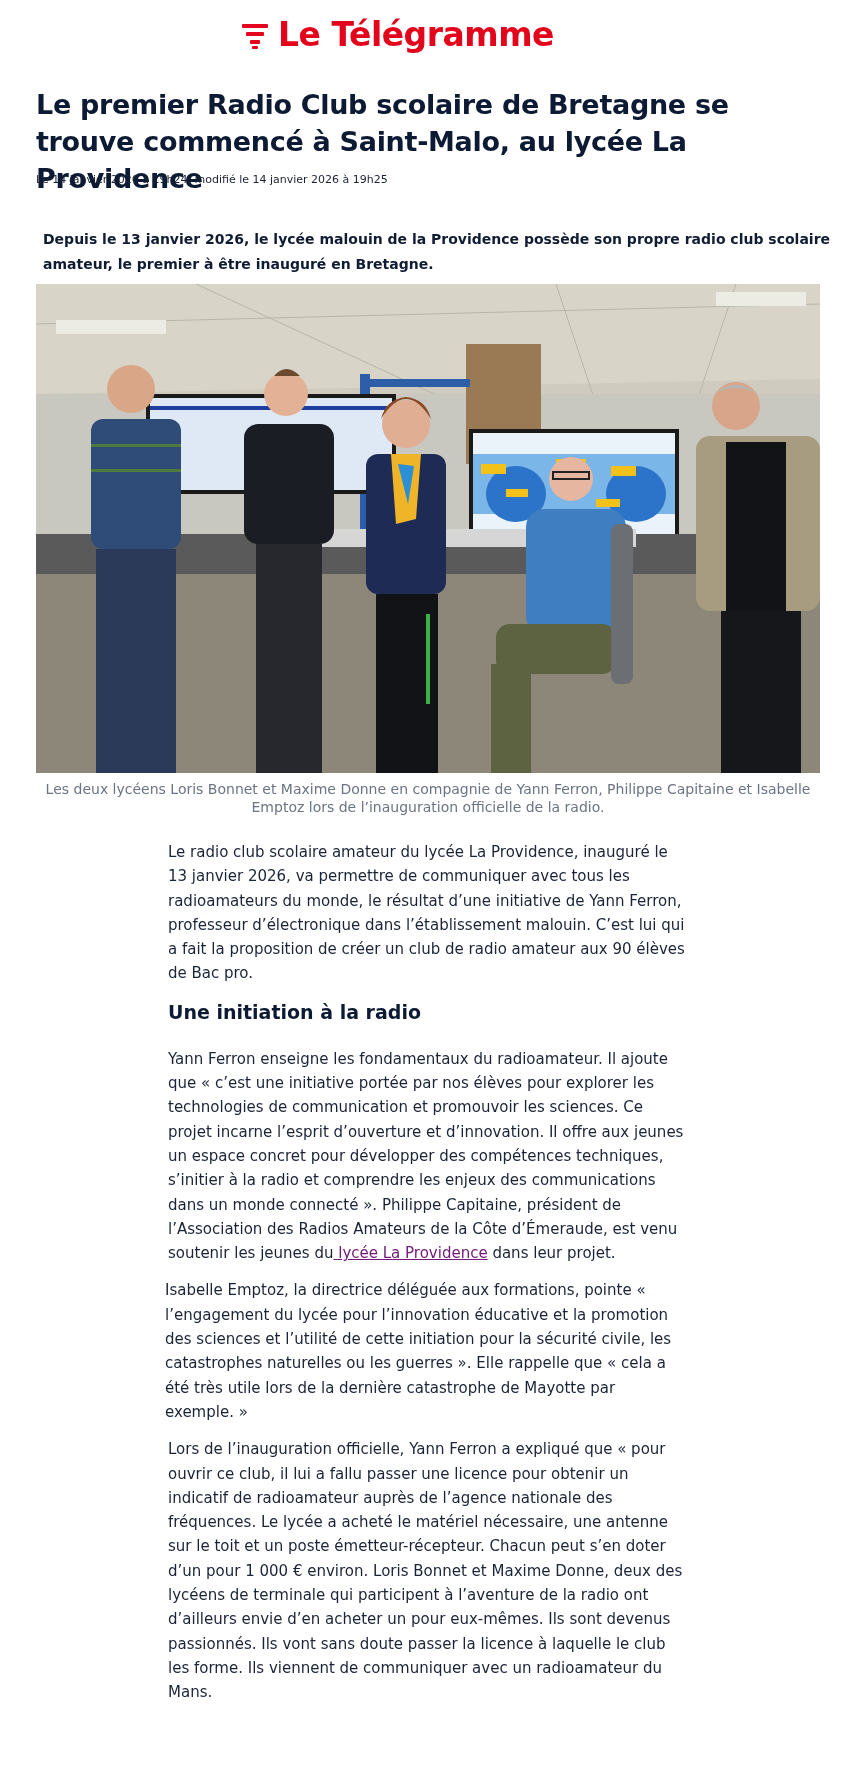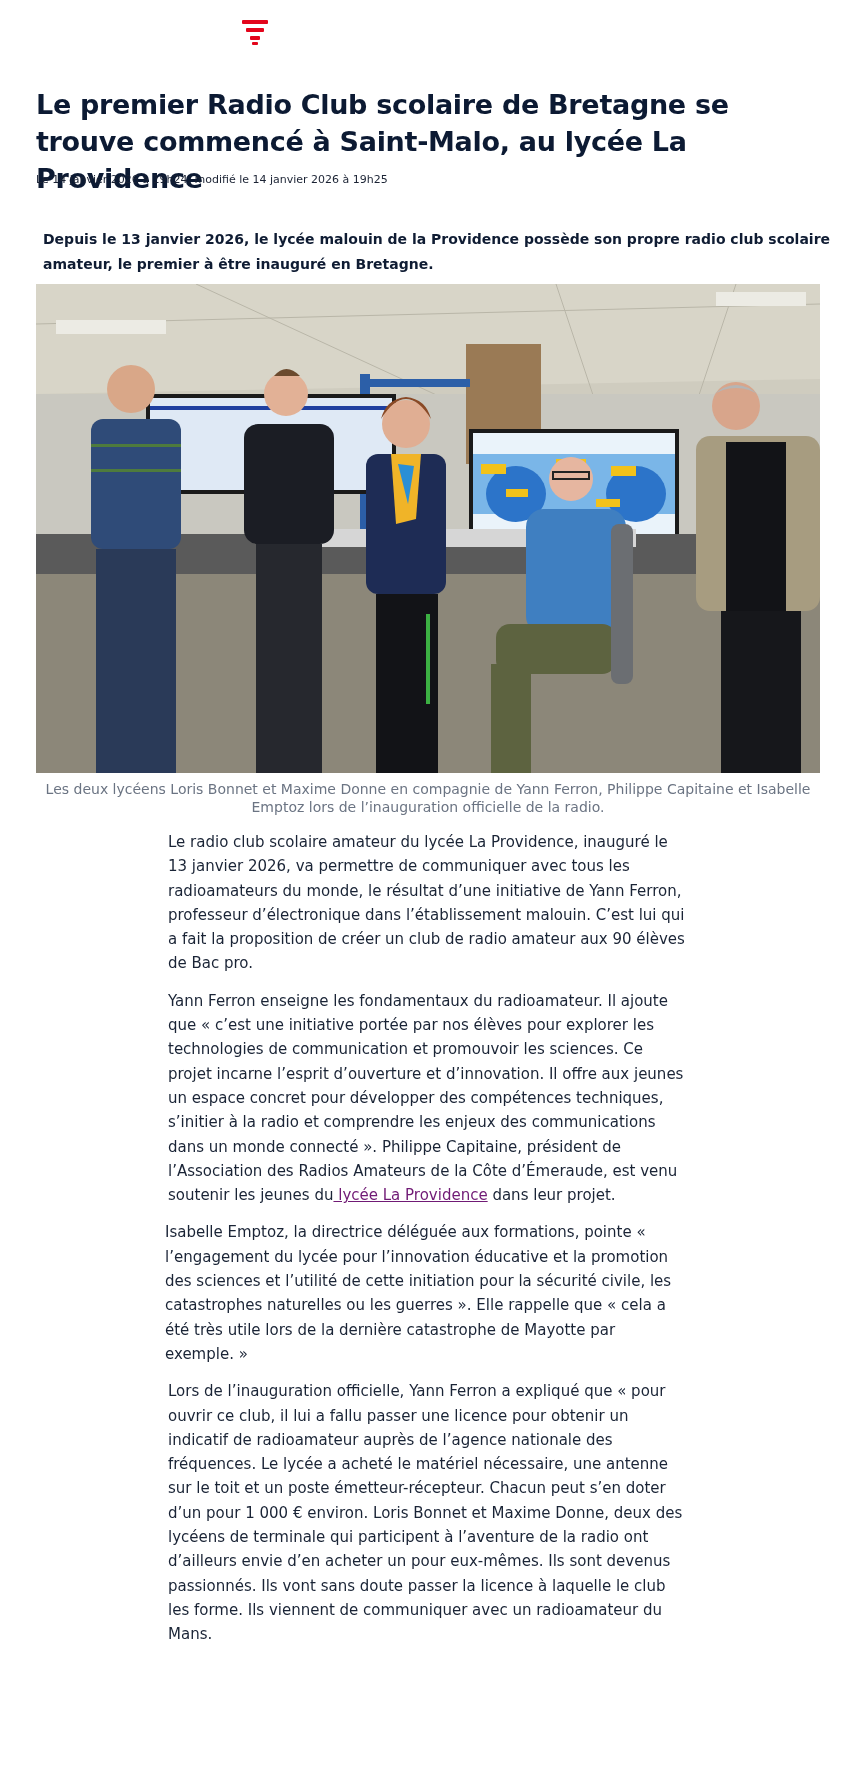--- a/index.html
+++ b/index.html
@@ -75,21 +75,21 @@
       font-size: 14px;
       line-height: 18px;
       color: #6b7483;
     }
     .article {
       position: absolute;
       left: 168px; top: 830px;
       width: 520px;
     }
     .article p {
-      margin: 0 0 13px 0;
+      margin: 10px 0 13px 0;
       font-size: 15px;
       line-height: 24.3px;
       color: #1a2436;
     }
     .article h2 {
       margin: 8px 0 22px 0;
       font-size: 19px;
       line-height: 26px;
       font-weight: bold;
       color: #0c1a33;
@@ -103,20 +103,21 @@
 </head>
 <body>
 
 <div class="logo">
   <div class="logo-icon">
     <span class="b1"></span>
       <span class="b2"></span>
       <span class="b3"></span>
       <span class="b4"></span>
   </div>
+  <span class="logo-text">Le Télégramme</span>
 </div>
 
 <h1 class="headline">Le premier Radio Club scolaire de Bretagne se trouve commencé à Saint-Malo, au lycée La Providence</h1>
 
 <div class="dateline">Le 14 janvier 2026 à 19h24, modifié le 14 janvier 2026 à 19h25</div>
 
 <p class="chapo">Depuis le 13 janvier 2026, le lycée malouin de la Providence possède son propre radio club scolaire amateur, le premier à être inauguré en Bretagne.</p>
 
 <div class="photo" title="Photo de groupe dans la salle du radio club avec écrans et postes radio">
   <svg width="784" height="489" viewBox="0 0 784 489">
@@ -187,16 +188,17 @@
     <rect x="660" y="152" width="124" height="175" rx="14" fill="#a79c80"></rect>
     <rect x="690" y="158" width="60" height="170" fill="#121317"></rect>
     <rect x="685" y="327" width="80" height="162" fill="#16171b"></rect>
   </svg>
 </div>
 
 <div class="caption">Les deux lycéens Loris Bonnet et Maxime Donne en compagnie de Yann Ferron, Philippe Capitaine et Isabelle Emptoz lors de l’inauguration officielle de la radio.</div>
 
 <div class="article">
   <p>Le radio club scolaire amateur du lycée La Providence, inauguré le 13 janvier 2026, va permettre de communiquer avec tous les radioamateurs du monde, le résultat d’une initiative de Yann Ferron, professeur d’électronique dans l’établissement malouin. C’est lui qui a fait la proposition de créer un club de radio amateur aux 90 élèves de Bac pro.</p>
+  <h2>Une initiation à la radio</h2>
   <p><span>Yann Ferron enseigne les fondamentaux du radioamateur. Il ajoute que « c’est une initiative portée par nos élèves pour explorer les technologies de communication et promouvoir les sciences. Ce projet incarne l’esprit d’ouverture et d’innovation. Il offre aux jeunes un espace concret pour développer des compétences techniques, s’initier à la radio et comprendre les enjeux des communications dans un monde connecté ». Philippe Capitaine, président de l’Association des Radios Amateurs de la Côte d’Émeraude, est venu soutenir les jeunes du</span><a> lycée La Providence</a><span> dans leur projet.</span></p>
   <p class="shift">Isabelle Emptoz, la directrice déléguée aux formations, pointe « l’engagement du lycée pour l’innovation éducative et la promotion des sciences et l’utilité de cette initiation pour la sécurité civile, les catastrophes naturelles ou les guerres ». Elle rappelle que « cela a été très utile lors de la dernière catastrophe de Mayotte par exemple. »</p>
   <p>Lors de l’inauguration officielle, Yann Ferron a expliqué que « pour ouvrir ce club, il lui a fallu passer une licence pour obtenir un indicatif de radioamateur auprès de l’agence nationale des fréquences. Le lycée a acheté le matériel nécessaire, une antenne sur le toit et un poste émetteur-récepteur. Chacun peut s’en doter d’un pour 1 000 € environ. Loris Bonnet et Maxime Donne, deux des lycéens de terminale qui participent à l’aventure de la radio ont d’ailleurs envie d’en acheter un pour eux-mêmes. Ils sont devenus passionnés. Ils vont sans doute passer la licence à laquelle le club les forme. Ils viennent de communiquer avec un radioamateur du Mans.</p>
 </div>
 
 </body></html>

